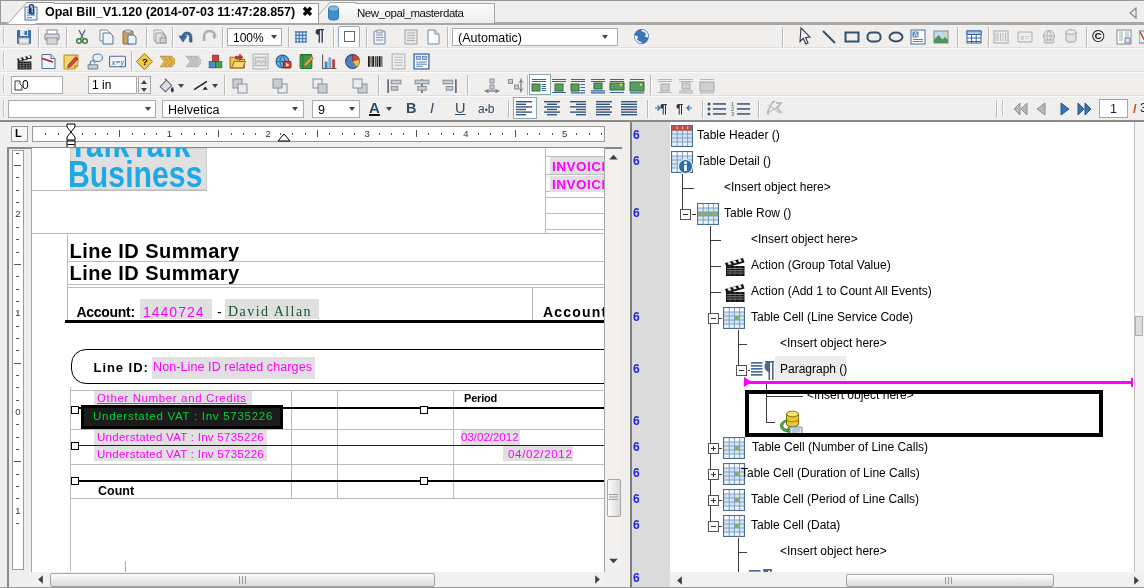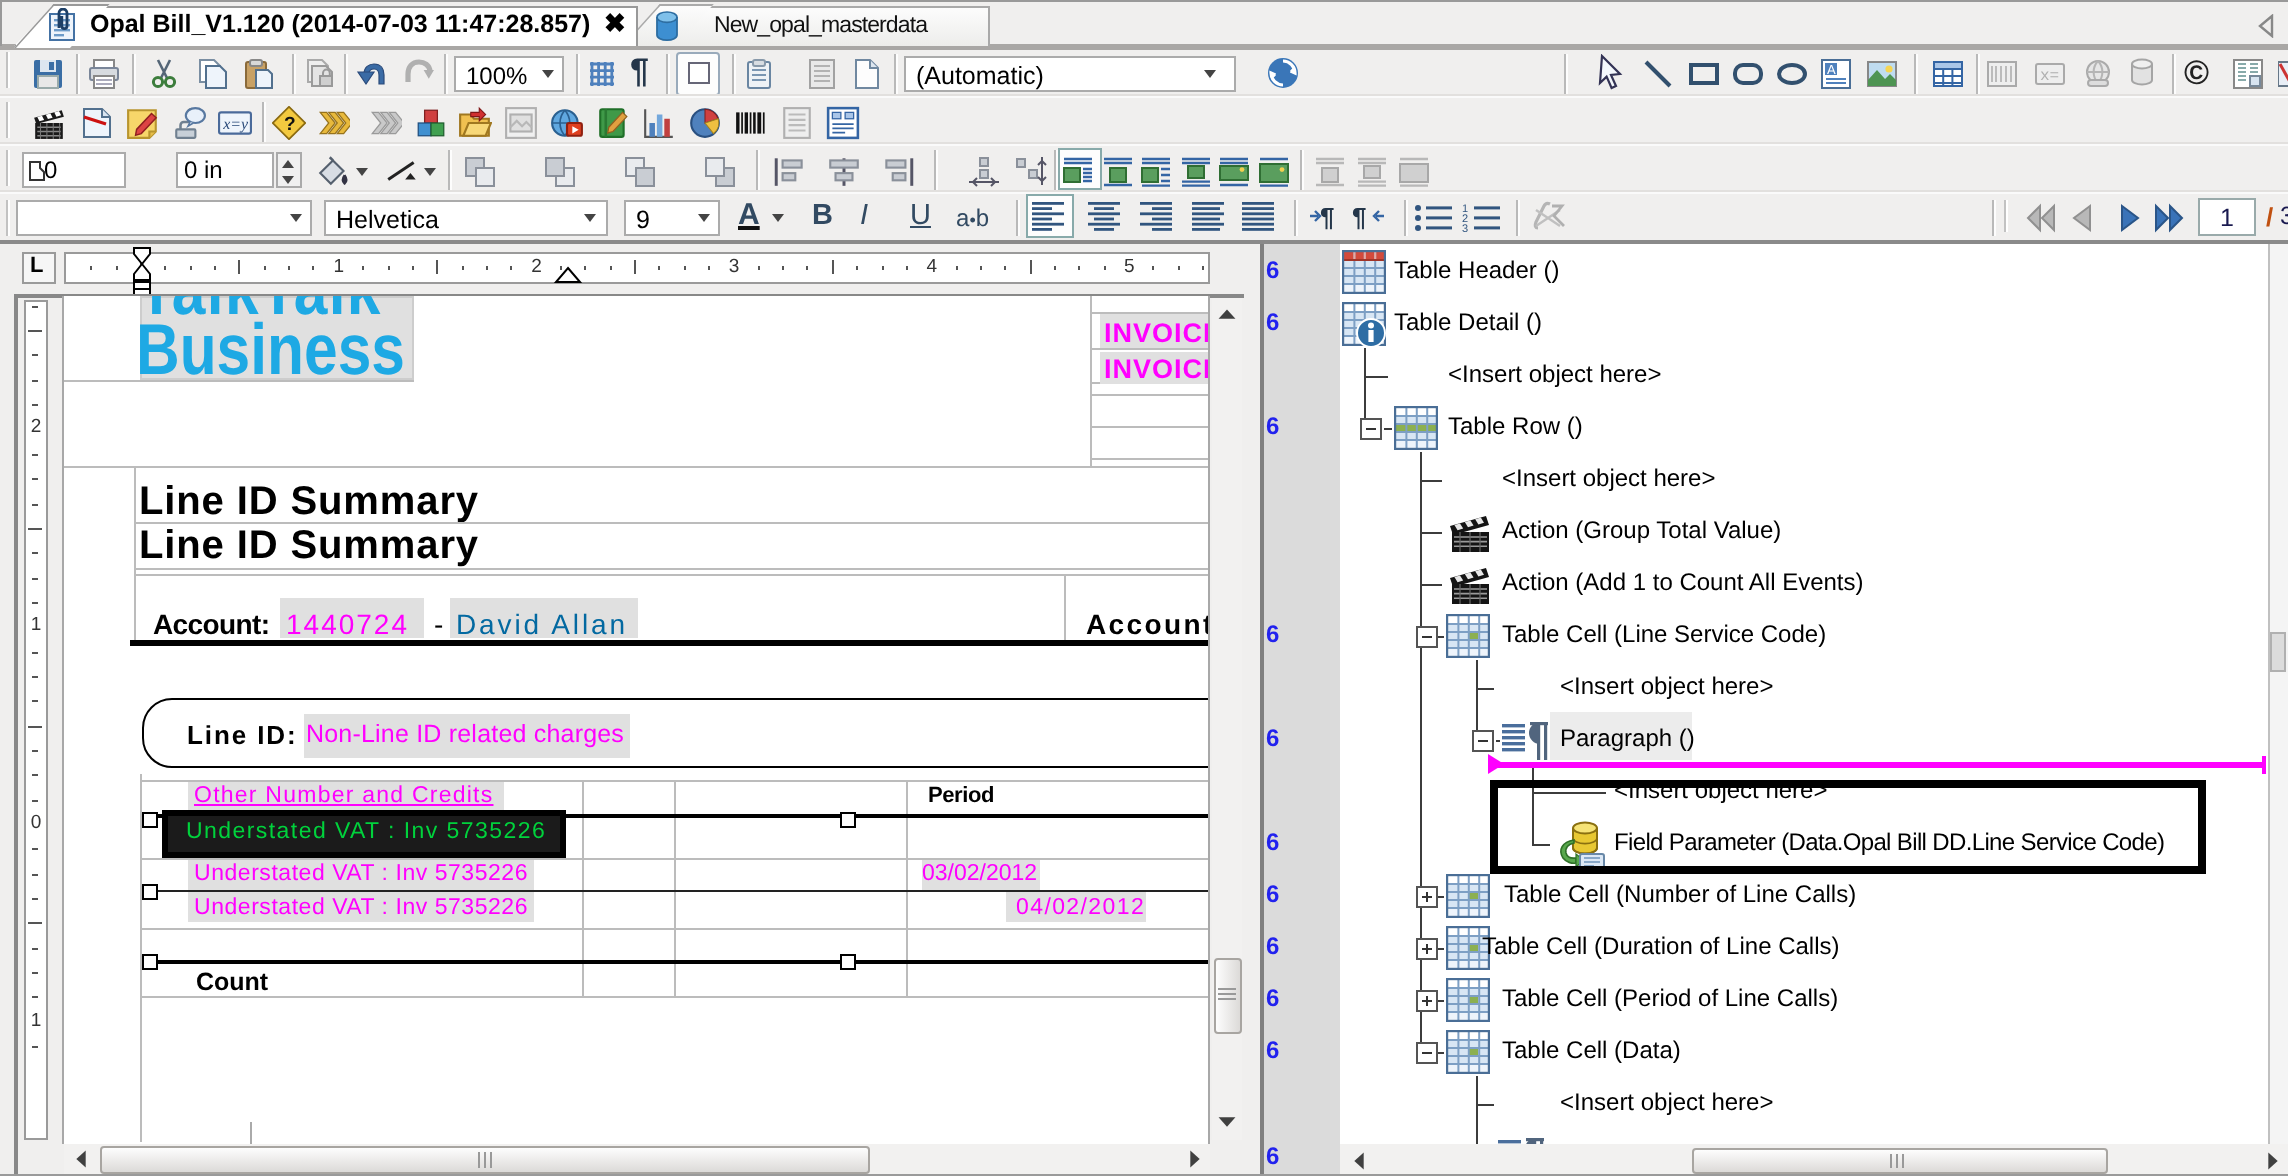--- a/index.html
+++ b/index.html
@@ -301,21 +301,21 @@
     <rect x="9" y="3" width="4" height="3" fill="#aac6e8" stroke="#3465a4" stroke-width="0.6"></rect>
     <path d="M3 8.5 h10 M3 10.5 h10 M3 12.5 h6" stroke="#3465a4" stroke-width="0.8"></path>
   </svg>
 <div class="grip" style="left:3px;top:75px;height:18px"></div>
 <div class="combo" style="left:11px;top:76px;width:52px;height:18px"></div>
 <svg class="ico" style="left:13px;top:79px" width="10" height="12" viewBox="0 0 10 12">
     <path d="M2 2 h5 v3 l2 2 v4 h-7 z" fill="none" stroke="#333" stroke-width="1"></path>
   </svg>
 <div class="t" style="left:22px;top:78px;font-size:12px;color:#000;">0</div>
 <div class="combo" style="left:88px;top:76px;width:49px;height:18px"></div>
-<div class="t" style="left:92px;top:78px;font-size:12px;color:#000;">0 in</div>
+<div class="t" style="left:92px;top:78px;font-size:12px;color:#000;">1 in</div>
 <div class="a" style="left:138px;top:76px;width:13px;height:18px;background:#f0f0f0;border:1px solid #aaa"></div>
 <div class="carr" style="left:141px;top:80px;border-top:none;border-bottom:4px solid #444"></div>
 <div class="carr" style="left:141px;top:88px"></div>
 <svg class="ico" style="left:158px;top:77px" width="18" height="17" viewBox="0 0 17 16">
     <path d="M2 9 L8 3 L13 8 L7 14 Z" fill="#d8dde4" stroke="#55606e"></path>
     <path d="M8 3 l-1.5 -1.5" stroke="#55606e" stroke-width="1.2"></path>
     <path d="M13.5 10 q1.8 2.5 0 4 q-1.8 -1.5 0 -4" fill="#334" stroke="#334"></path>
   </svg>
 <div class="carr" style="left:178px;top:84px"></div>
 <svg class="ico" style="left:192px;top:77px" width="18" height="17" viewBox="0 0 17 16">
@@ -655,21 +655,21 @@
 <div class="a" style="left:35px;top:135.5px;width:539px;height:1px;background:#bcbcbc"></div>
 <div class="a" style="left:35px;top:85px;width:1px;height:90px;background:#bcbcbc"></div>
 <div class="a" style="left:38px;top:239px;width:1px;height:184px;background:#bcbcbc"></div>
 <div class="a" style="left:35px;top:138.5px;width:539px;height:1px;background:#bcbcbc"></div>
 <div class="a" style="left:500px;top:138.5px;width:1px;height:34px;background:#bcbcbc"></div>
 <div class="t" style="left:44.5px;top:155.5px;font-size:14px;color:#000;font-weight:bold;letter-spacing:-0.3px;">Account:</div>
 <div class="a" style="left:108px;top:151px;width:72px;height:19.5px;background:#e0e0e0"></div>
 <div class="t" style="left:111px;top:155.5px;font-size:14px;color:#ff00ff;letter-spacing:1.0px;">1440724</div>
 <div class="t" style="left:185px;top:155.5px;font-size:14px;color:#000;">-</div>
 <div class="a" style="left:193px;top:151px;width:94px;height:19.5px;background:#e0e0e0"></div>
-<div class="t" style="left:196px;top:155.5px;font-size:14px;color:#0369a1;letter-spacing:1.45px;">David Allan</div>
+<div class="t" style="left:196px;top:155.5px;font-size:14px;color:#14532d;letter-spacing:1.45px;font-family:Liberation Serif, serif;">David Allan</div>
 <div class="t" style="left:511px;top:155.5px;font-size:14px;color:#000;font-weight:bold;letter-spacing:1.2px;">Account:</div>
 <div class="a" style="left:33px;top:171.5px;width:541px;height:3px;background:#000"></div>
 <div class="a" style="left:39px;top:201px;width:560px;height:34.5px;border:1.5px solid #000;border-radius:15px"></div>
 <div class="t" style="left:61.5px;top:212px;font-size:13px;color:#000;font-weight:bold;letter-spacing:0.95px;">Line ID:</div>
 <div class="a" style="left:120px;top:208.5px;width:163px;height:22px;background:#e0e0e0"></div>
 <div class="t" style="left:121px;top:212px;font-size:12.5px;color:#ff00ff;letter-spacing:0.1px;">Non-Line ID related charges</div>
 <div class="a" style="left:38px;top:241.5px;width:536px;height:1px;background:#bcbcbc"></div>
 <div class="a" style="left:259px;top:241.5px;width:1px;height:108.5px;background:#bcbcbc"></div>
 <div class="a" style="left:305px;top:241.5px;width:1px;height:108.5px;background:#bcbcbc"></div>
 <div class="a" style="left:421px;top:241.5px;width:1px;height:108.5px;background:#bcbcbc"></div>
@@ -850,21 +850,20 @@
 <div class="six" style="left:1px;top:292px">6</div>
 <svg class="ico" style="left:147px;top:288px" width="24" height="25" viewBox="0 0 24 25">
       <path d="M7.5 4 v10 a6 2.8 0 0 0 12 0 V4" fill="#e8c832" stroke="#8a7010" stroke-width="1"></path>
 <ellipse cx="13.5" cy="4" rx="6" ry="2.8" fill="#f6e376" stroke="#8a7010" stroke-width="1"></ellipse>
 <path d="M7.5 9 a6 2.8 0 0 0 12 0 M7.5 14 a6 2.8 0 0 0 12 0" fill="none" stroke="#8a7010" stroke-width="0.8"></path>
 <path d="M8 10 C2 11 0 15 2.5 19 C4 21 7 22 9 21.5 L9 19 C6.5 19.3 4.5 18.5 4 16.5 C3.5 14 5 12 8 11.5 Z" fill="#58a84c" stroke="#2f7028" stroke-width="0.8"></path>
 <path d="M9 23.5 L9 17 L13 20.2 Z" fill="#58a84c" stroke="#2f7028" stroke-width="0.6"></path>
 <rect x="11" y="17" width="12" height="7.5" rx="1" fill="#dce8f5" stroke="#6888a8"></rect>
 <path d="M13 19 h8 M13 21 h8 M13 23 h5" stroke="#88a8c8" stroke-width="0.9"></path>
     </svg>
-<div class="treetxt" style="left:175px;top:292px;"><span style="letter-spacing:-0.32px">Field Parameter (Data.Opal Bill DD.Line Service Code)</span></div>
 <div class="six" style="left:1px;top:318px">6</div>
 <div class="ebox plus" style="left:76.0px;top:320.5px"></div>
 <svg class="ico" style="left:91px;top:315px" width="22" height="22" viewBox="0 0 22 22">
       <rect x="1" y="1" width="20" height="20" fill="#fff"></rect>
       <rect x="1" y="1" width="20" height="4" fill="#ffffff"></rect>
       <rect x="1" y="5" width="20" height="4" fill="#d8e6f4"></rect>
       <rect x="1" y="9" width="20" height="4" fill="#d8e6f4"></rect>
       <rect x="1" y="13" width="20" height="4" fill="#d8e6f4"></rect>
       <rect x="1" y="17" width="20" height="4" fill="#eef4fb"></rect>
       <rect x="11.5" y="9" width="4.5" height="4" fill="#8cb050"></rect>

